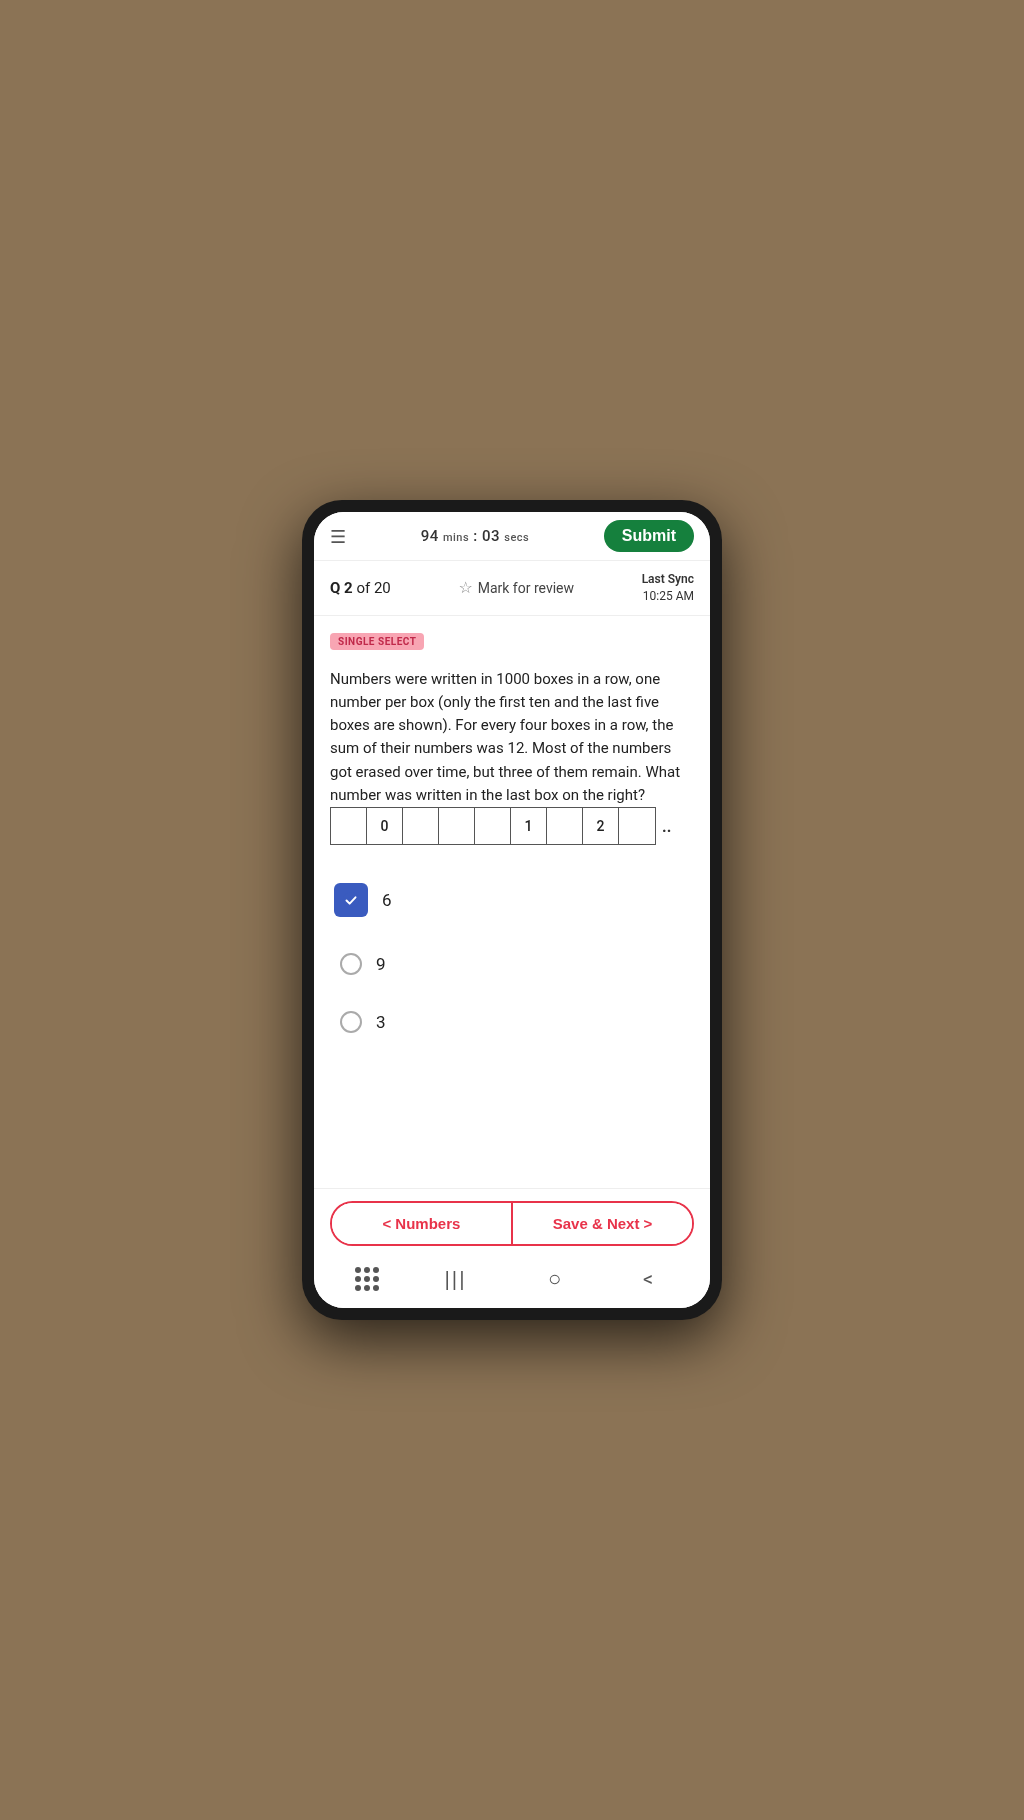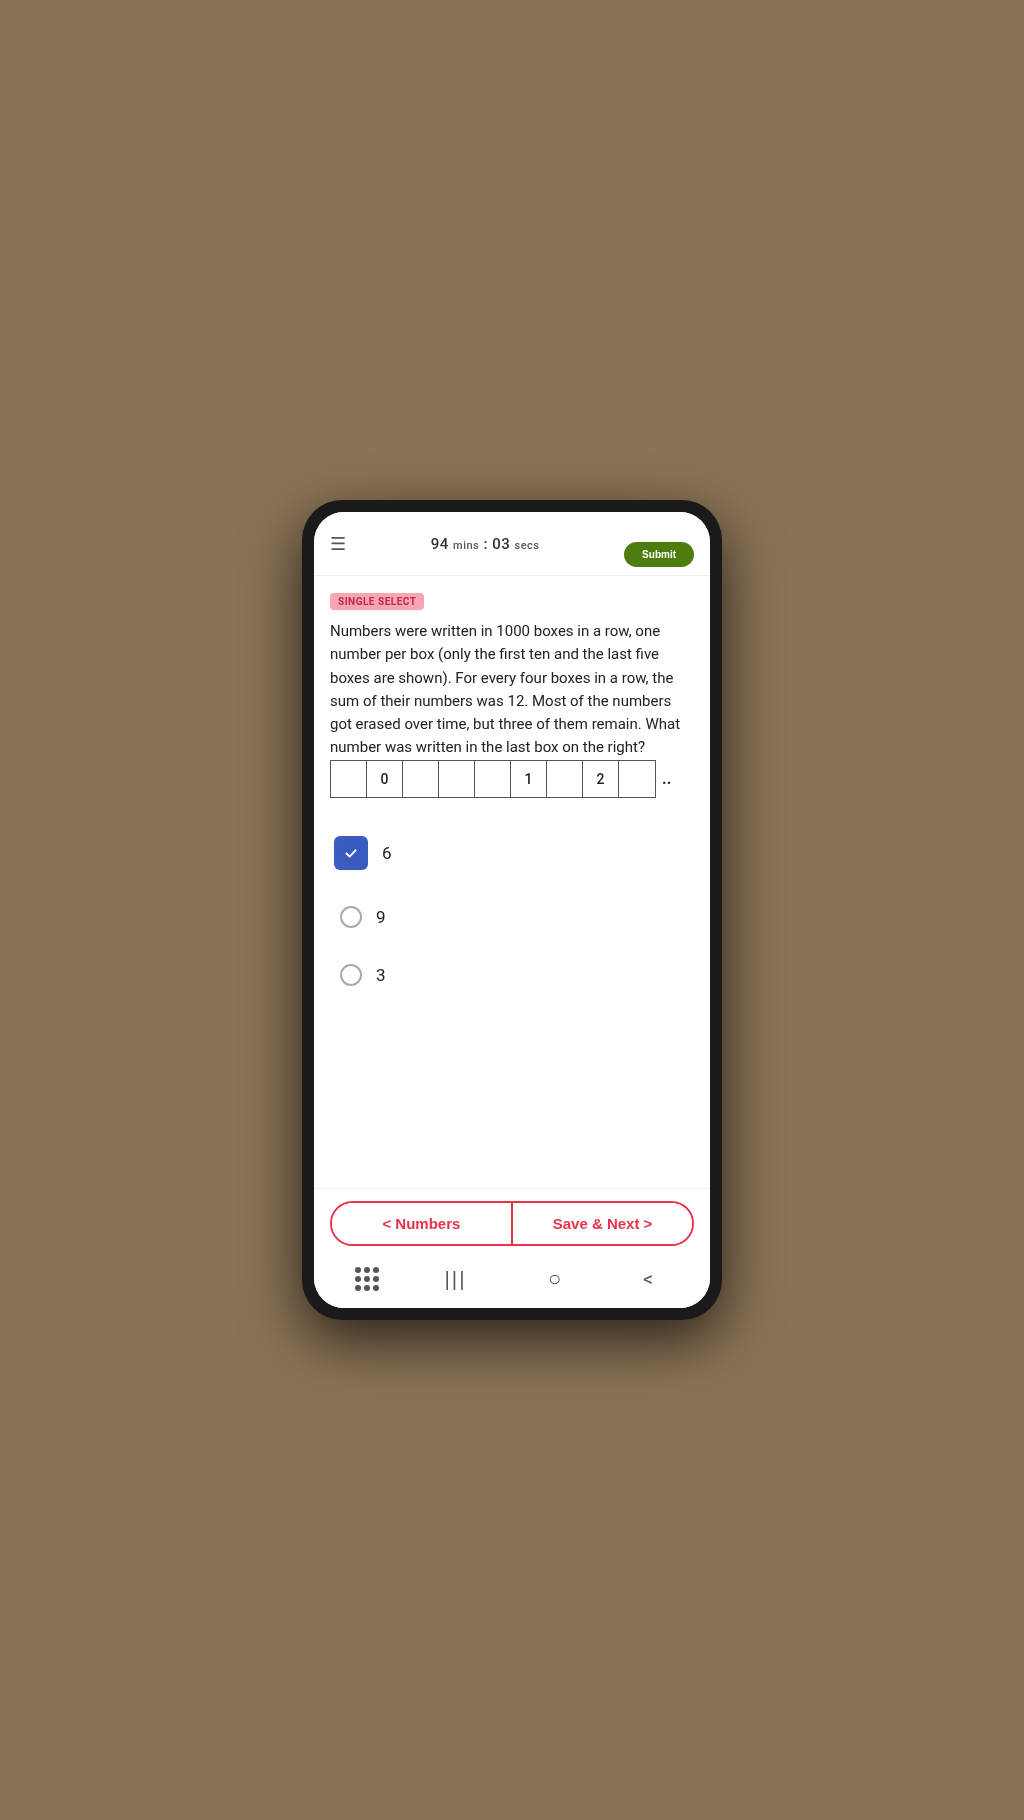--- a/index.html
+++ b/index.html
@@ -50,29 +50,28 @@
     }
 
     .timer {
       font-size: 15px;
       font-weight: 500;
       color: #333;
       letter-spacing: 0.5px;
     }
 
     .submit-btn {
-      background: #4d7c0f;
+      background: #15803d;
       color: #fff;
       border: none;
       border-radius: 20px;
       padding: 7px 18px;
-      font-size: 10px;
+      font-size: 16px;
       font-weight: 700;
       cursor: pointer;
-      margin-top: 22px;
     }
 
     
     .question-meta {
       display: flex;
       align-items: center;
       justify-content: space-between;
       padding: 10px 16px;
       border-bottom: 1px solid #eee;
       flex-shrink: 0;
@@ -117,21 +116,21 @@
 
     .badge {
       display: inline-block;
       background: #f8a5b3;
       color: #c0294a;
       font-size: 10px;
       font-weight: 700;
       padding: 3px 8px;
       border-radius: 4px;
       letter-spacing: 0.5px;
-      margin-bottom: 10px;
+      margin-bottom: 18px;
     }
 
     .question-text {
       font-size: 15px;
       color: #222;
       line-height: 1.55;
     }
 
     
     .number-boxes {
@@ -313,20 +312,36 @@
       <div class="timer">
         <span>94</span>
         <span style="font-size:11px;color:#555;margin-top:25px;">mins</span>
         <span>: </span>
         <span>03</span>
         <span style="font-size:11px;color:#555;">secs</span>
       </div>
       <button class="submit-btn">Submit</button>
     </div>
 
+    <div class="question-meta">
+      <div>
+        <span class="q-number">
+          <span>Q 2</span>
+          <span style="font-weight:400;font-size:15px;color:#222;">of 20</span>
+        </span>
+      </div>
+      <div class="mark-review">
+        <span class="star-icon">☆</span>
+        <span>Mark for review</span>
+      </div>
+      <div class="last-sync">
+        <div class="label">Last Sync</div>
+        <div>10:25 AM</div>
+      </div>
+    </div>
 
     <div class="content">
 
       
       <div class="badge">SINGLE SELECT</div>
 
       
       <div class="question-text">Numbers were written in 1000 boxes in a row, one number per box (only the first ten and the last five boxes are shown). For every four boxes in a row, the sum of their numbers was 12. Most of the numbers got erased over time, but three of them remain. What number was written in the last box on the right?</div>
 
       

